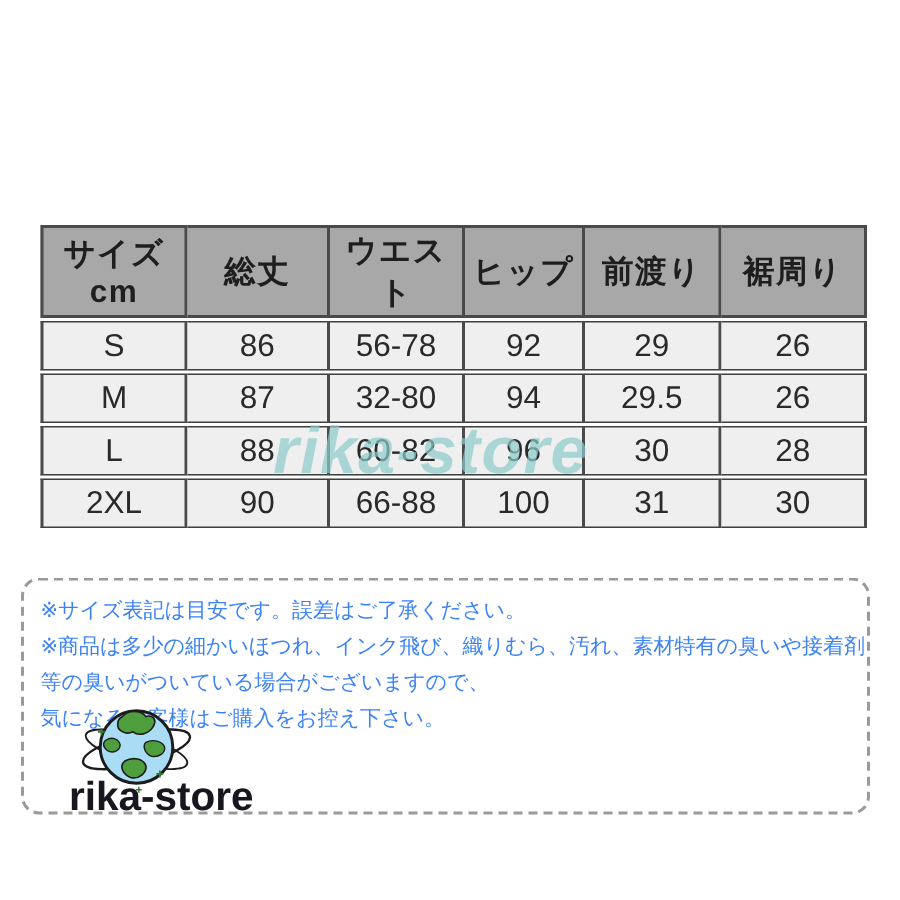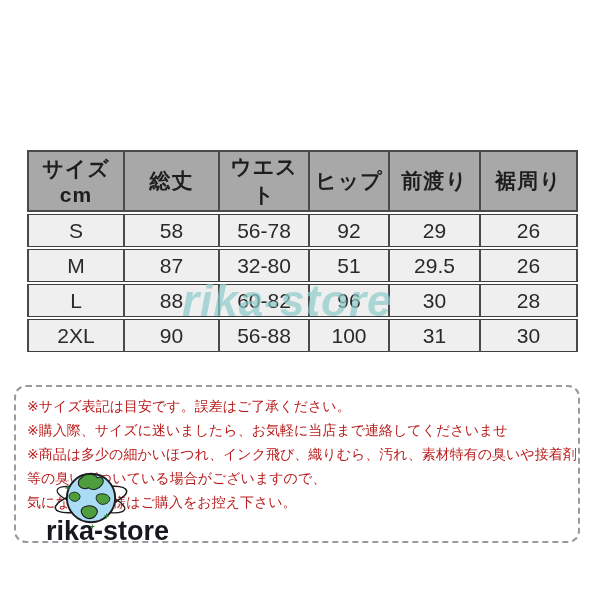--- a/index.html
+++ b/index.html
@@ -53,21 +53,21 @@
   .notes-box{
     position:absolute;left:14px;top:385px;width:566px;height:158px;
     box-sizing:border-box;
     border:2px dashed #9a9a9a;
     border-radius:12px;
     padding:7px 11px;
     z-index:1;
   }
   .note-line{
     font-size:14px;line-height:24px;
-    color:#b91c1c;
+    color:#3b82f6;
     white-space:nowrap;
   }
 
   
   .globe-wrap{
     position:absolute;left:52px;top:459px;width:78px;height:78px;
     z-index:3;
   }
   .logo-text{
     position:absolute;left:46px;top:516px;
@@ -95,58 +95,57 @@
         <th>総丈</th>
         <th>ウエスト</th>
         <th>ヒップ</th>
         <th>前渡り</th>
         <th>裾周り</th>
       </tr>
     </thead>
   <tbody>
       <tr>
         <td>S</td>
-        <td>58</td>
+        <td>86</td>
         <td>56-78</td>
         <td>92</td>
         <td>29</td>
         <td>26</td>
       </tr>
       <tr>
         <td>M</td>
         <td>87</td>
         <td>32-80</td>
-        <td>51</td>
+        <td>94</td>
         <td>29.5</td>
         <td>26</td>
       </tr>
       <tr>
         <td>L</td>
         <td>88</td>
         <td>60-82</td>
         <td>96</td>
         <td>30</td>
         <td>28</td>
       </tr>
       <tr>
         <td>2XL</td>
         <td>90</td>
-        <td>56-88</td>
+        <td>66-88</td>
         <td>100</td>
         <td>31</td>
         <td>30</td>
       </tr>
     </tbody>
 </table>
 
 <div class="watermark">rika-store</div>
 
 <div class="notes-box">
     <div class="note-line">※サイズ表記は目安です。誤差はご了承ください。</div>
-    <div class="note-line">※購入際、サイズに迷いましたら、お気軽に当店まで連絡してくださいませ</div>
     <div class="note-line">※商品は多少の細かいほつれ、インク飛び、織りむら、汚れ、素材特有の臭いや接着剤</div>
     <div class="note-line">等の臭いがついている場合がございますので、</div>
     <div class="note-line">気になるお客様はご購入をお控え下さい。</div>
   </div>
 
 <div class="globe-wrap">
   <svg viewBox="0 0 100 100" width="78" height="78">
 
     <ellipse cx="50" cy="52" rx="47" ry="13" fill="none" stroke="#1c1c1c" stroke-width="2" transform="rotate(-14 50 52)"></ellipse>
     <ellipse cx="50" cy="52" rx="45" ry="12" fill="none" stroke="#1c1c1c" stroke-width="1.6" transform="rotate(16 50 52)"></ellipse>

